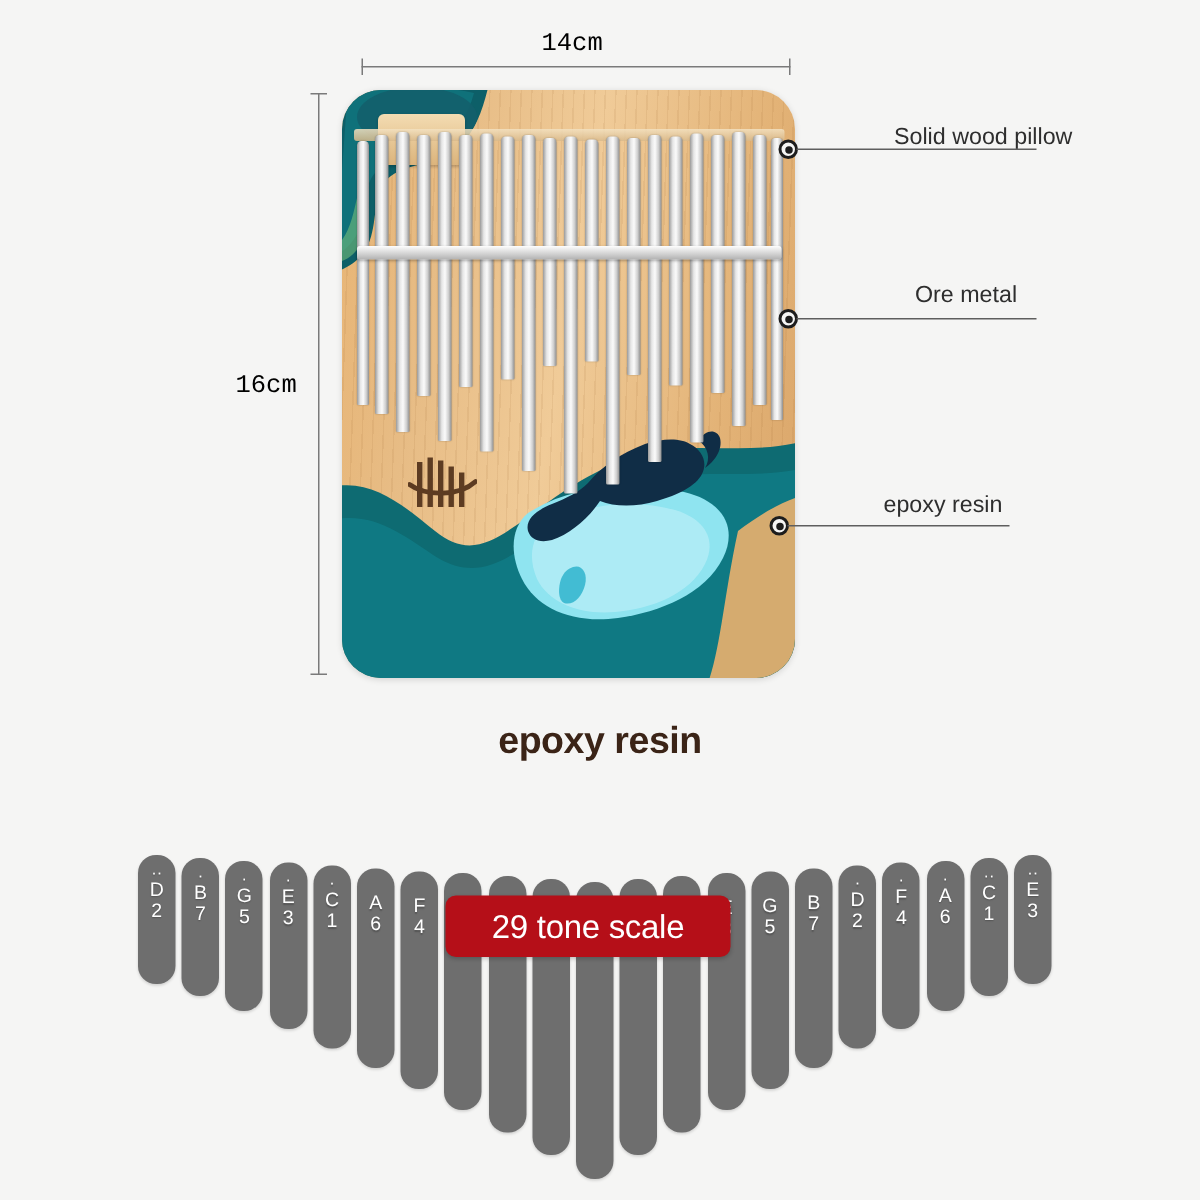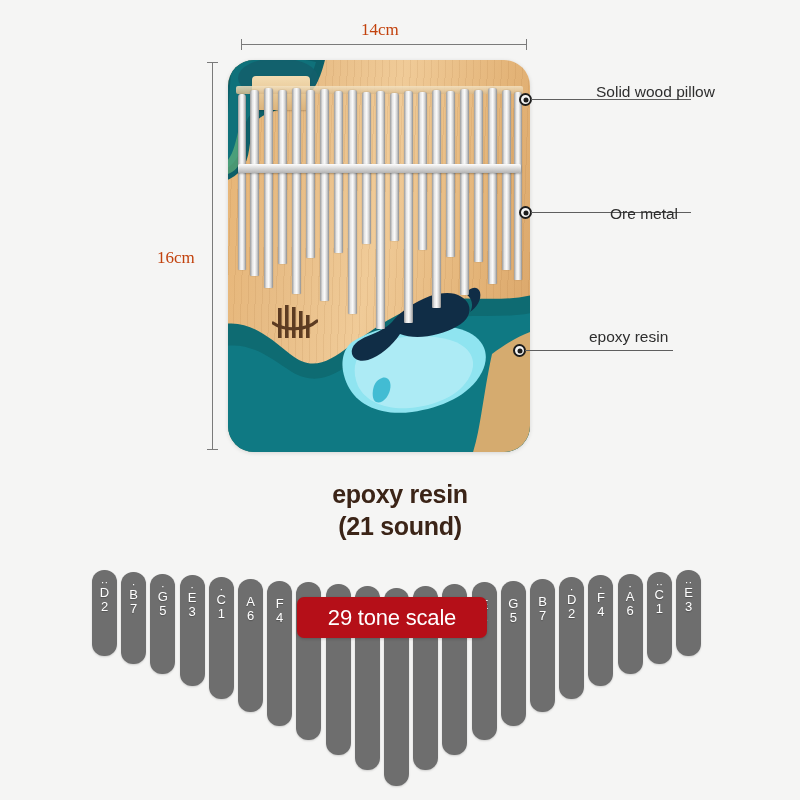--- a/index.html
+++ b/index.html
@@ -11,23 +11,23 @@
     width: 800px;
     height: 800px;
     position: relative;
     overflow: hidden;
     font-family: "Liberation Sans", sans-serif;
   }
 
   
   .dim-label {
     position: absolute;
-    color: #c2410c;
+    color: #000000;
     font-size: 17px;
-    font-family: Liberation Serif, serif;
+    font-family: Liberation Mono, monospace;
     white-space: nowrap;
   }
   #dim-width-label { left: 361px; top: 20px; }
   #dim-height-label { left: 157px; top: 248px; }
 
   .dim-line-h {
     position: absolute;
     left: 241px;
     top: 44px;
     width: 286px;
@@ -178,21 +178,21 @@
     white-space: nowrap;
     font-family: "Liberation Sans", sans-serif;
   }
 
   #annot-dot-1 { left: 519px; top: 93px; }
   #annot-line-1 { left: 531px; top: 99px; width: 160px; }
   #annot-text-1 { left: 596px; top: 83px; }
 
   #annot-dot-2 { left: 519px; top: 206px; }
   #annot-line-2 { left: 531px; top: 212px; width: 160px; }
-  #annot-text-2 { left: 610px; top: 205px; }
+  #annot-text-2 { left: 610px; top: 188px; }
 
   #annot-dot-3 { left: 513px; top: 344px; }
   #annot-line-3 { left: 525px; top: 350px; width: 148px; }
   #annot-text-3 { left: 589px; top: 328px; }
 
   
   #product-title {
     position: absolute;
     left: 0;
     top: 478px;
@@ -347,21 +347,20 @@
 <div class="annot-dot" id="annot-dot-2"></div>
 <div class="annot-line" id="annot-line-2"></div>
 <div class="annot-text" id="annot-text-2">Ore metal</div>
 
 <div class="annot-dot" id="annot-dot-3"></div>
 <div class="annot-line" id="annot-line-3"></div>
 <div class="annot-text" id="annot-text-3">epoxy resin</div>
 
 <div id="product-title">
   <span>epoxy resin</span>
-  <span class="line2">(21 sound)</span>
 </div>
 
 <div id="tone-scale">
   <div id="tone-keys-container">
       <div class="tone-key" style="left: 92px; top: 14px; height: 86px;">
         <div class="tone-key-label">
           <span class="dots">··</span>
           <span class="note">D</span>
           <span class="num">2</span>
           <span class="dots"></span>

